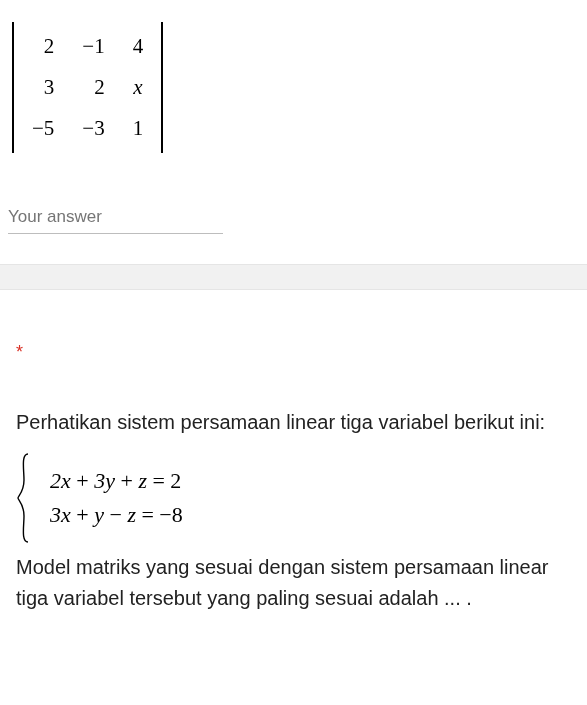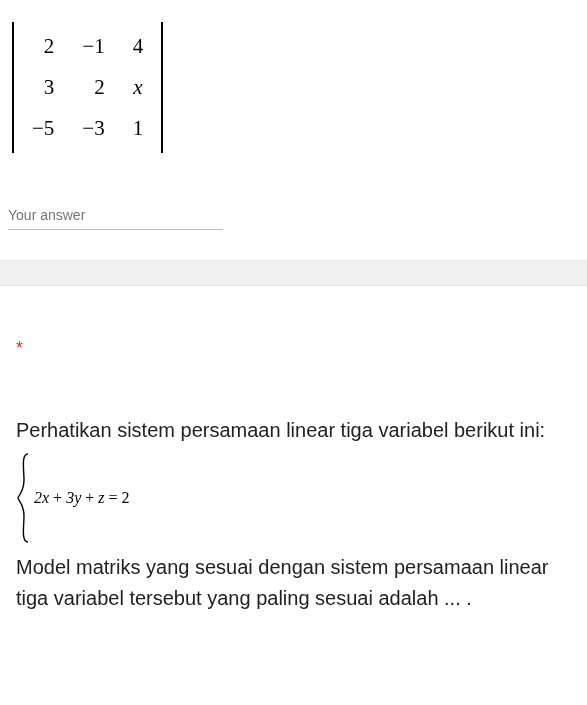--- a/index.html
+++ b/index.html
@@ -39,21 +39,21 @@
     font-family: "Times New Roman", serif;
     font-size: 21px;
   }
   .matrix-det td.var {
     font-style: italic;
     text-align: center;
   }
   .answer-input {
     border: none;
     border-bottom: 1px solid #bdbdbd;
-    font-size: 14px;
+    font-size: 17px;
     color: #606368;
     padding: 6px 0;
     width: 215px;
     margin-top: 48px;
     margin-left: 0;
     outline: none;
     background: transparent;
   }
   .answer-input::placeholder { color: #757575; }
   .divider {
@@ -66,29 +66,30 @@
   .required-star {
     color: #d93025;
     font-size: 18px;
     margin: 42px 0 0 8px;
     display: block;
   }
   .q2-text {
     font-size: 20px;
     color: #222;
     line-height: 1.55;
-    margin-top: 56px;
+    margin-top: 44px;
     padding: 0 8px;
   }
   .eqn-system {
     display: flex;
     align-items: center;
-    margin: 6px 0 4px 8px;
+    margin: 14px 0 4px 8px;
     font-family: "Times New Roman", serif;
-    font-size: 16px;
+    font-size: 22px;
+    gap: 16px;
   }
   .brace-svg { flex: 0 0 auto; margin-right: 4px; }
   .eqn-col { display: flex; flex-direction: column; }
   .eqn-col span { padding: 4px 0; color:#000; }
   .eqn-col .v { font-style: italic; }
 </style>
 </head>
 <body>
 
 <div class="question-card">
@@ -125,17 +126,18 @@
   <span class="required-star">*</span>
 
   <div class="q2-text">Perhatikan sistem persamaan linear tiga variabel berikut ini:</div>
 
   <div class="eqn-system">
     <svg class="brace-svg" width="14" height="92" viewBox="0 0 14 92">
       <path d="M12 2 C5 2 8 18 8 28 C8 40 2 44 2 46 C2 48 8 52 8 64 C8 74 5 90 12 90" fill="none" stroke="#000" stroke-width="1.4"></path>
     </svg>
     <div class="eqn-col">
       <span><span class="v">2x</span> + <span class="v">3y</span> + <span class="v">z</span> = 2</span>
+      <span><span class="v">3x</span> + <span class="v">y</span> − <span class="v">z</span> = −8</span>
     </div>
   </div>
 
   <div class="q2-text" style="margin-top:8px;">Model matriks yang sesuai dengan sistem persamaan linear tiga variabel tersebut yang paling sesuai adalah ... .</div>
 </div>
 
 </body></html>

